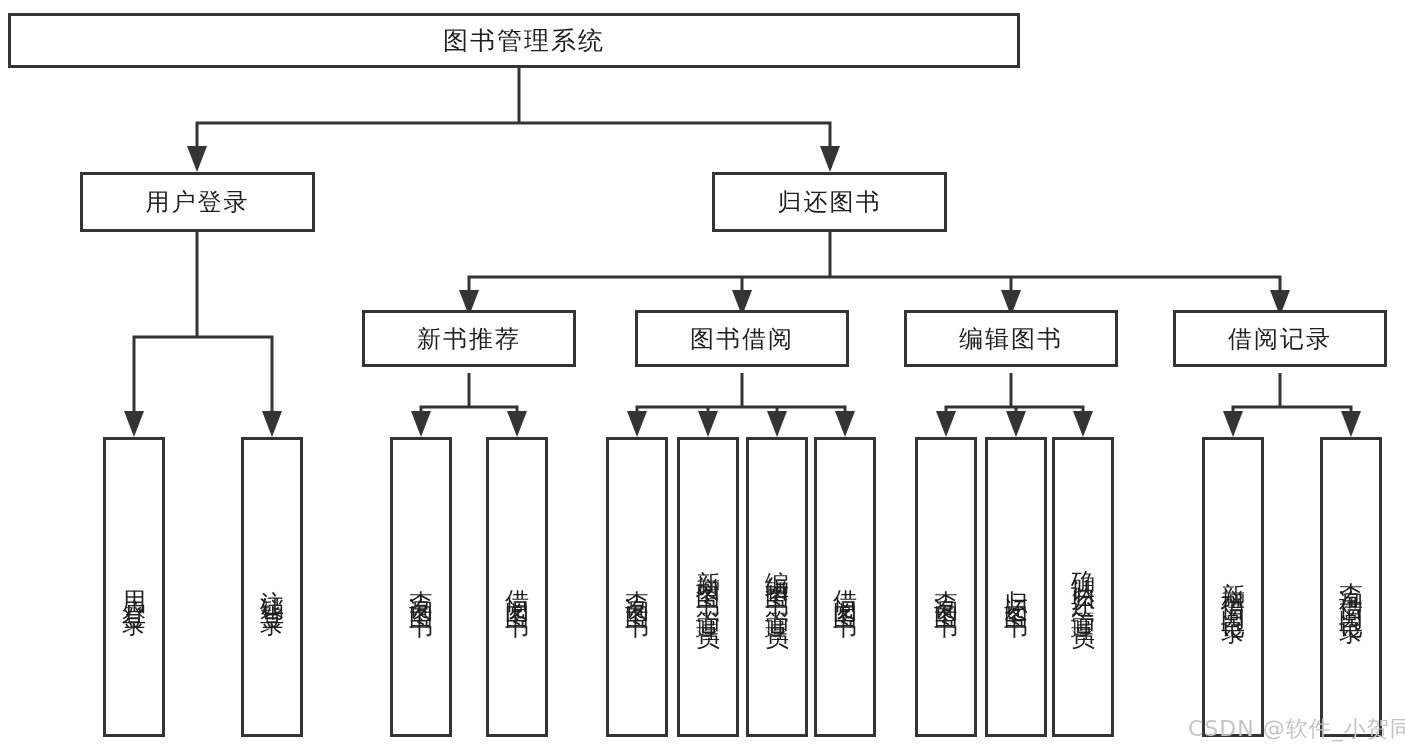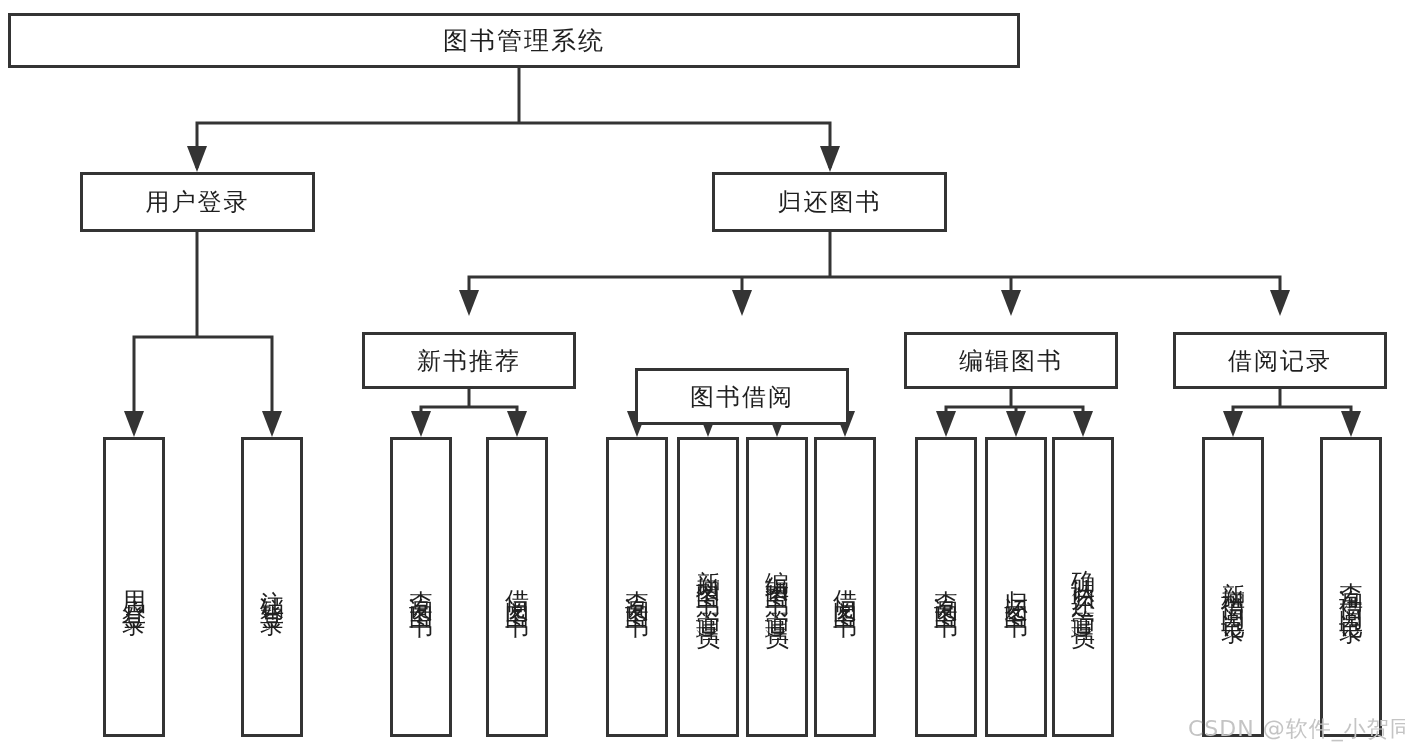--- a/index.html
+++ b/index.html
@@ -38,21 +38,21 @@
     top: 437px;
     height: 300px;
   }
   .leaf .vtext {
     writing-mode: vertical-lr;
     letter-spacing: 8px;
     font-size: 24px;
     line-height: 1;
   }
   .lvl2 { width: 235px; height: 60px; top: 172px; }
-  .lvl3 { width: 214px; height: 57px; top: 332px; }
+  .lvl3 { width: 214px; height: 57px; top: 310px; }
   .watermark {
     position: absolute;
     left: 1188px;
     top: 714px;
     font-size: 22px;
     letter-spacing: 1px;
     color: #c4c4c4;
     white-space: nowrap;
   }
 </style>
@@ -117,21 +117,21 @@
       <polygon points="1341,411 1361,411 1351,437"></polygon>
     </g>
   </svg>
 
   <div class="node h-node root-node" style="left:8px; top:13px; width:1012px; height:55px;padding-left:20px;">图书管理系统</div>
 
   <div class="node h-node lvl2" style="left:80px;">用户登录</div>
   <div class="node h-node lvl2" style="left:712px;">归还图书</div>
 
   <div class="node h-node lvl3" style="left:362px;">新书推荐</div>
-  <div class="node h-node lvl3" style="left:635px;margin-top:36px;">图书借阅</div>
+  <div class="node h-node lvl3" style="left:635px;">图书借阅</div>
   <div class="node h-node lvl3" style="left:904px;">编辑图书</div>
   <div class="node h-node lvl3" style="left:1173px;">借阅记录</div>
 
   <div class="node leaf" style="left:103px;">
     <span class="vtext">用户登录</span>
   </div>
   <div class="node leaf" style="left:241px;">
     <span class="vtext">注销登录</span>
   </div>
 

